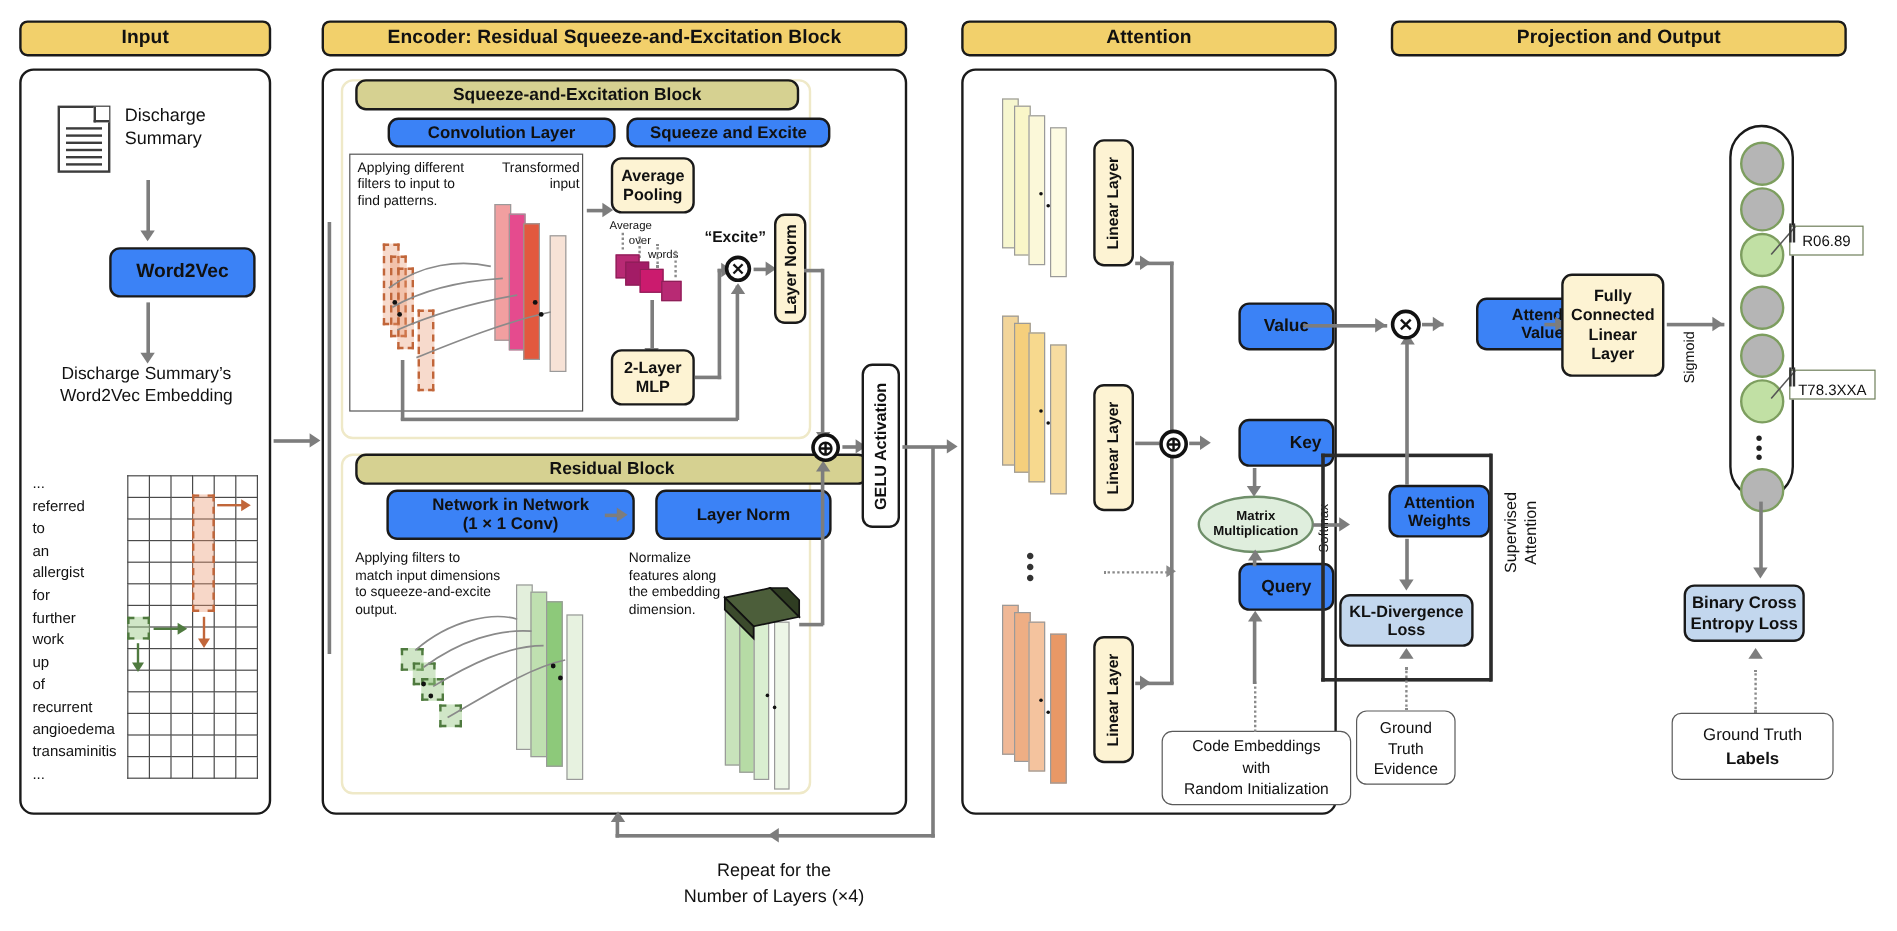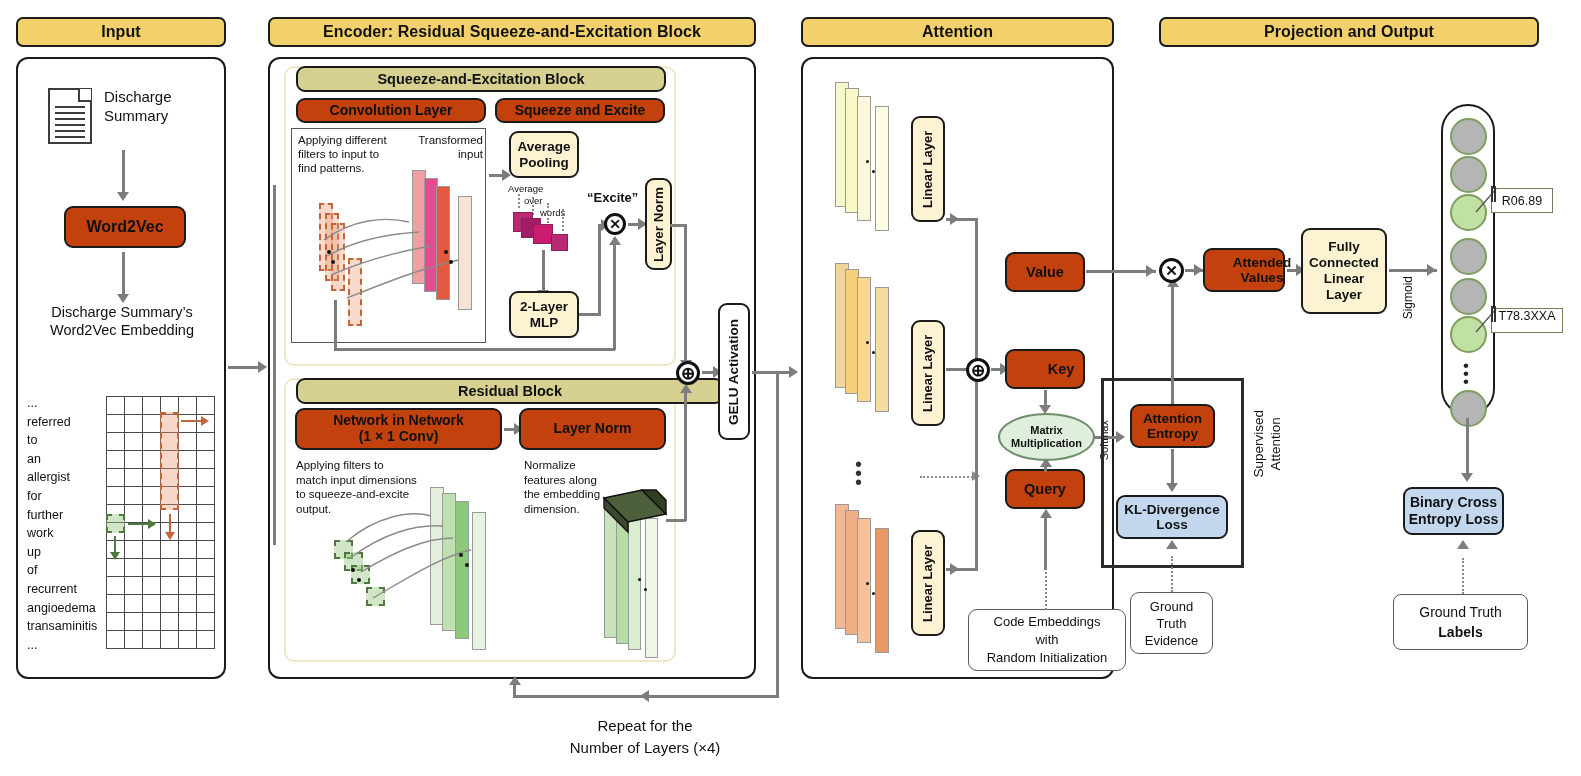--- a/index.html
+++ b/index.html
@@ -18,21 +18,21 @@
     background:#fff;border:2px solid #1a1a1a;border-radius:12px;
   }
 
   
   .node{
     border:2px solid #1a1a1a;border-radius:9px;
     display:flex;align-items:center;justify-content:center;
     text-align:center;font-weight:bold;color:#111;line-height:1.12;
   }
   .node.cream{background:#fdf3d3;}
-  .node.khaki{background:#c2410c;}
+  .node.khaki{background:#3b82f6;margin-left:27px;}
   .node.olive{background:#d6d191;align-items:center;}
   .node.blue{background:#c3d7ee;}
   .node.white{background:#fff;border-color:#5a5a5a;border-width:1.5px;font-weight:normal;}
   .node.green-ell{background:#dfeedd;border-radius:50%/50%;border:2px solid #6f8f6a;font-weight:bold;}
 
   .plain{color:#111;line-height:1.25;}
   .vert{writing-mode:vertical-rl;transform:rotate(180deg);}
 
   
   .ln{background:#7d7d7d;}
@@ -532,21 +532,21 @@
 <div class="abs ahead ar-u" style="left:1040px;top:458px;"></div>
 
 <div class="abs ln" style="left:1094px;top:436px;width:26px;height:3px;"></div>
 <div class="abs ahead ar-r" style="left:1116px;top:431px;"></div>
 <div class="abs plain vert" style="left:1098px;top:420px;font-size:11px;">
   <span>Softmax</span>
 </div>
 
 <div class="abs node khaki" style="left:1130px;top:404px;width:85px;height:44px;font-size:13.5px;flex-direction:column;">
   <span>Attention</span>
-  <span>Entropy</span>
+  <span>Weights</span>
 </div>
 
 <div class="abs node blue" style="left:1116px;top:495px;width:112px;height:44px;font-size:13.5px;flex-direction:column;">
   <span>KL-Divergence</span>
   <span>Loss</span>
 </div>
 <div class="abs ln" style="left:1171px;top:449px;width:3px;height:36px;"></div>
 <div class="abs ahead ar-d" style="left:1166px;top:483px;"></div>
 
 <div class="abs ln-dark" style="left:1241px;top:378px;width:3px;height:190px;background:#2b2b2b;"></div>
@@ -625,21 +625,21 @@
 <div class="abs" style="left:1450px;top:390px;width:37px;height:37px;border-radius:50%;background:#b5b5b5;border:2px solid #7d9e5f;"></div>
 
 <div class="abs" style="left:1491px;top:188px;width:62px;height:25px;border:1.5px solid #6f7f5a;background:#fff;display:flex;align-items:center;justify-content:center;font-size:12.5px;color:#111;">
   <span>R06.89</span>
 </div>
 <svg class="abs" style="left:1470px;top:186px;" width="28" height="32">
   <line x1="26" y1="3" x2="6" y2="26" stroke="#555" stroke-width="1.3"></line>
   <line x1="22" y1="0" x2="22" y2="16" stroke="#333" stroke-width="2"></line>
   <line x1="25" y1="0" x2="25" y2="16" stroke="#333" stroke-width="2"></line>
 </svg>
-<div class="abs" style="left:1491px;top:308px;width:72px;height:25px;border:1.5px solid #6f7f5a;background:#fff;display:flex;align-items:flex-start;justify-content:center;font-size:12.5px;color:#111;">
+<div class="abs" style="left:1491px;top:308px;width:72px;height:25px;border:1.5px solid #6f7f5a;background:#fff;display:flex;align-items:flex-end;justify-content:center;font-size:12.5px;color:#111;">
   <span>T78.3XXA</span>
 </div>
 <svg class="abs" style="left:1470px;top:306px;" width="28" height="32">
   <line x1="26" y1="3" x2="6" y2="26" stroke="#555" stroke-width="1.3"></line>
   <line x1="22" y1="0" x2="22" y2="16" stroke="#333" stroke-width="2"></line>
   <line x1="25" y1="0" x2="25" y2="16" stroke="#333" stroke-width="2"></line>
 </svg>
 
 <div class="abs ln" style="left:1466px;top:418px;width:3px;height:58px;"></div>
 <div class="abs ahead ar-d" style="left:1461px;top:473px;"></div>

